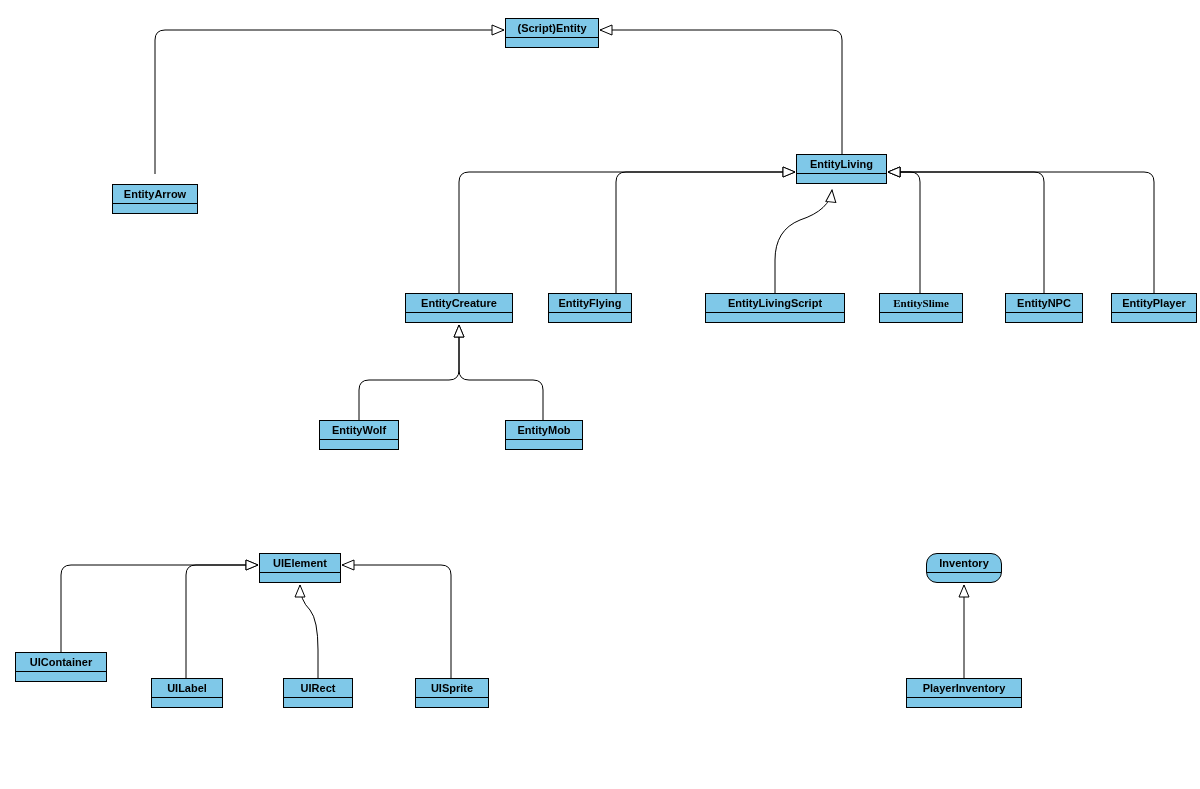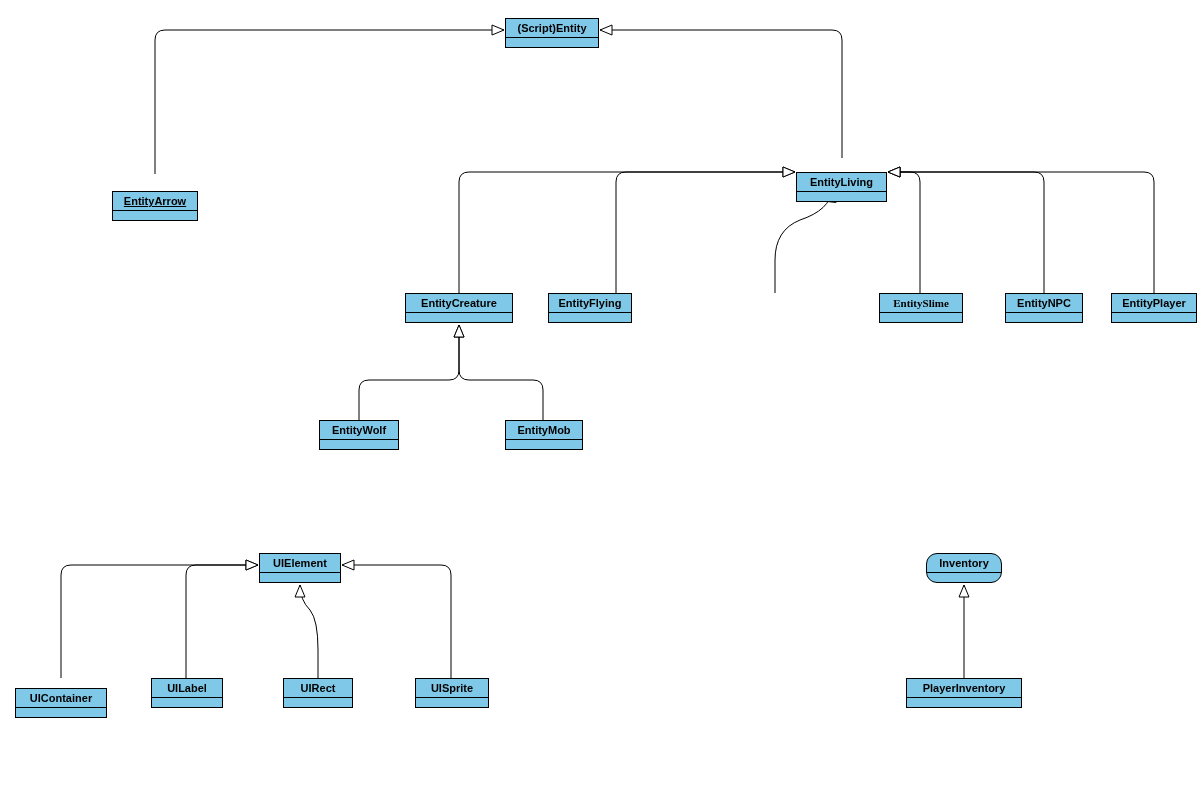--- a/index.html
+++ b/index.html
@@ -91,36 +91,40 @@
     <path class="conn" marker-end="url(#gen)" d="M 451 678  L 451 575  Q 451 565 441 565  L 342 565"></path>
 
     <path class="conn" marker-end="url(#gen)" d="M 964 678  L 964 585"></path>
   </svg>
 
   <div class="class-box" style="left:505px; top:18px; width:94px; height:30px;">
     <div class="class-title">(Script)Entity</div>
     <div class="class-body"></div>
   </div>
 
-  <div class="class-box" style="left:112px; top:191px; width:86px; height:30px;text-decoration:underline;">
+  <div class="class-box" style="left:112px; top:184px; width:86px; height:30px;">
     <div class="class-title">EntityArrow</div>
     <div class="class-body"></div>
   </div>
 
-  <div class="class-box" style="left:796px; top:172px; width:91px; height:30px;">
+  <div class="class-box" style="left:796px; top:154px; width:91px; height:30px;">
     <div class="class-title">EntityLiving</div>
     <div class="class-body"></div>
   </div>
 
   <div class="class-box" style="left:405px; top:293px; width:108px; height:30px;">
     <div class="class-title">EntityCreature</div>
     <div class="class-body"></div>
   </div>
   <div class="class-box" style="left:548px; top:293px; width:84px; height:30px;">
     <div class="class-title">EntityFlying</div>
+    <div class="class-body"></div>
+  </div>
+  <div class="class-box" style="left:705px; top:293px; width:140px; height:30px;">
+    <div class="class-title">EntityLivingScript</div>
     <div class="class-body"></div>
   </div>
   <div class="class-box" style="left:879px; top:293px; width:84px; height:30px;font-family:Liberation Serif, serif;">
     <div class="class-title">EntitySlime</div>
     <div class="class-body"></div>
   </div>
   <div class="class-box" style="left:1005px; top:293px; width:78px; height:30px;">
     <div class="class-title">EntityNPC</div>
     <div class="class-body"></div>
   </div>
@@ -135,21 +139,21 @@
   </div>
   <div class="class-box" style="left:505px; top:420px; width:78px; height:30px;">
     <div class="class-title">EntityMob</div>
     <div class="class-body"></div>
   </div>
 
   <div class="class-box" style="left:259px; top:553px; width:82px; height:30px;">
     <div class="class-title">UIElement</div>
     <div class="class-body"></div>
   </div>
-  <div class="class-box" style="left:15px; top:688px; width:92px; height:30px;gap:27px;">
+  <div class="class-box" style="left:15px; top:652px; width:92px; height:30px;gap:27px;">
     <div class="class-title">UIContainer</div>
     <div class="class-body"></div>
   </div>
   <div class="class-box" style="left:151px; top:678px; width:72px; height:30px;">
     <div class="class-title">UILabel</div>
     <div class="class-body"></div>
   </div>
   <div class="class-box" style="left:283px; top:678px; width:70px; height:30px;">
     <div class="class-title">UIRect</div>
     <div class="class-body"></div>

